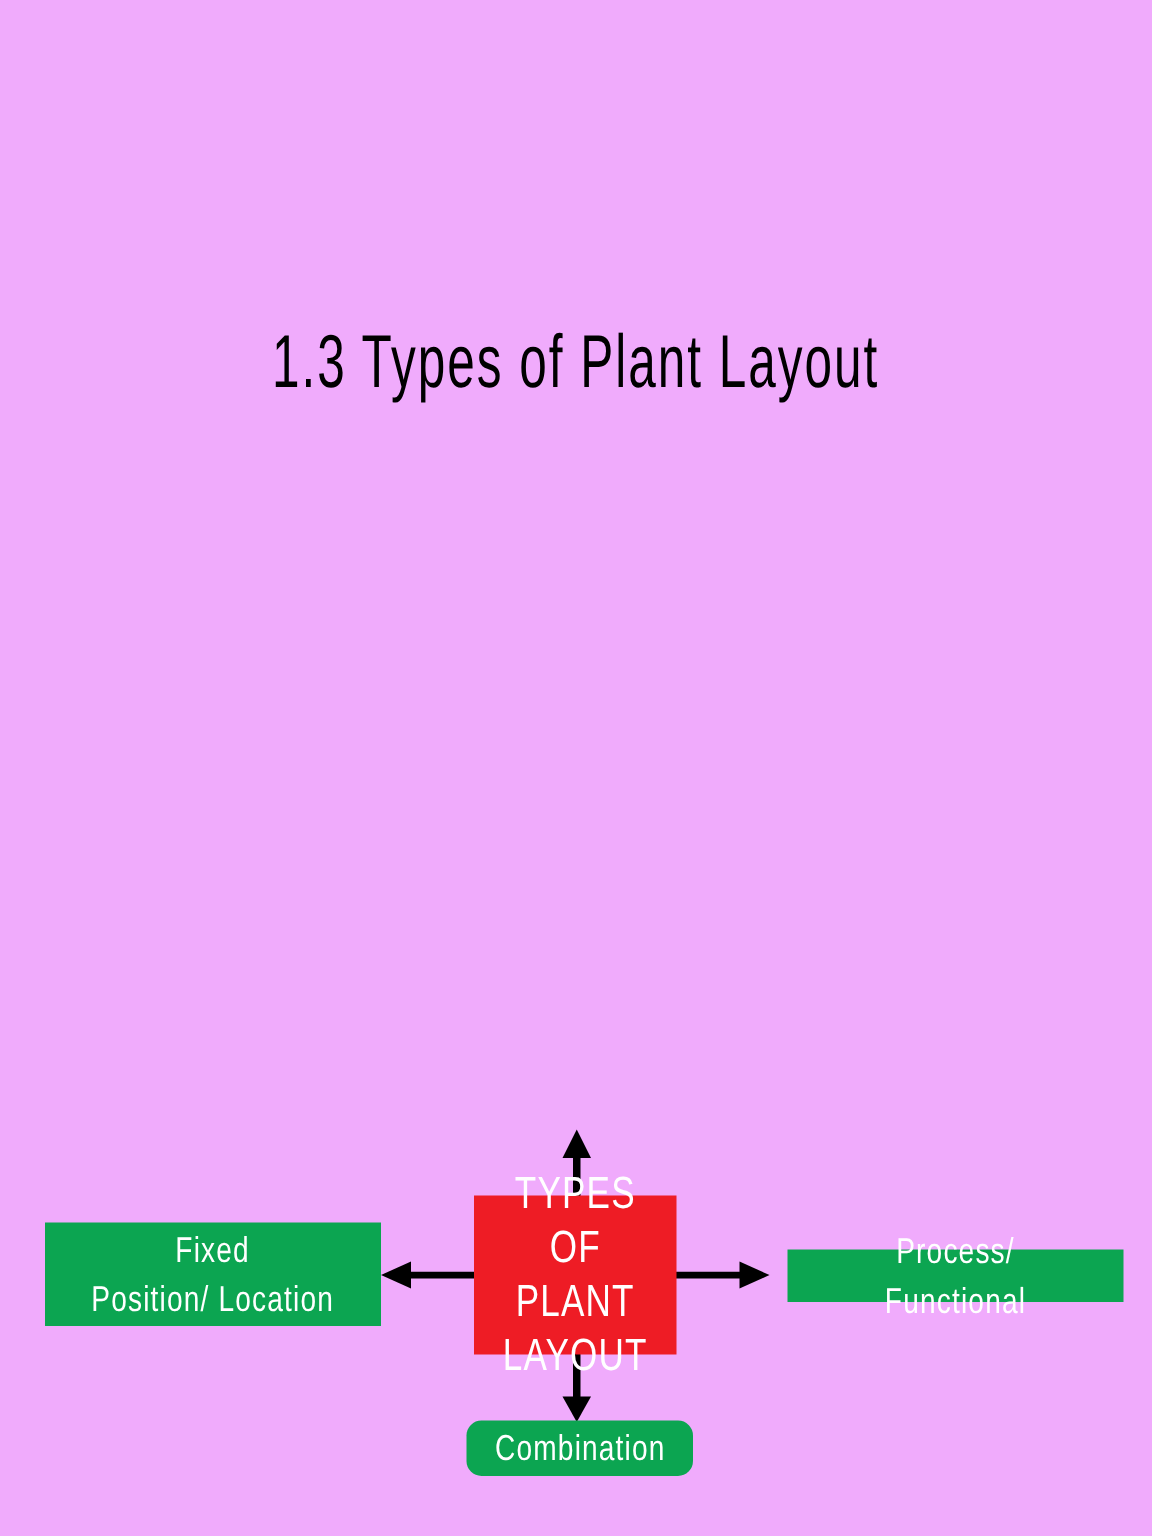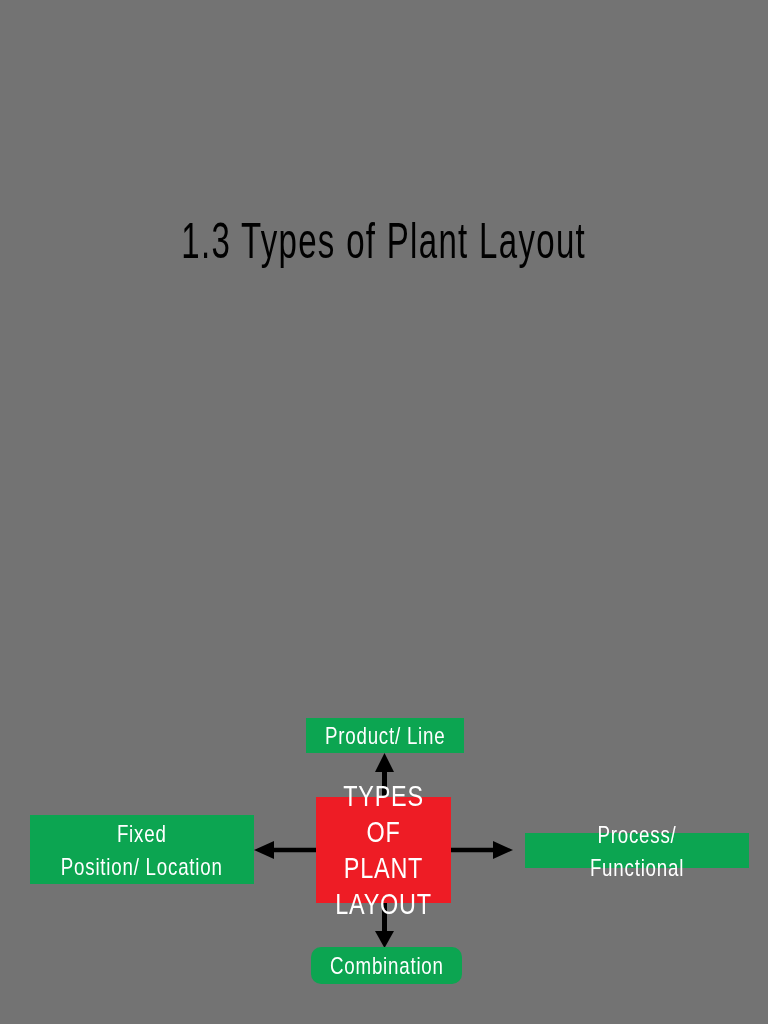--- a/index.html
+++ b/index.html
@@ -1,20 +1,20 @@
 <!DOCTYPE html>
 <html><head>
 <meta charset="utf-8">
 <style>
   html, body { margin: 0; padding: 0; background: #ffffff; }
   .page {
     position: relative;
     width: 768px;
     height: 1024px;
-    background: #737373;
+    background: #f0abfc;
     overflow: hidden;
     font-family: "Liberation Sans", sans-serif;
   }
   .slide-title {
     position: absolute;
     top: 212px;
     left: 0;
     width: 768px;
     margin: 0;
     text-align: center;
@@ -83,23 +83,20 @@
       <line x1="318" y1="850" x2="272" y2="850" stroke="#000000" stroke-width="4.5"></line>
       <polygon points="254,850 274,841 274,859" fill="#000000"></polygon>
     </g>
 
     <g>
       <line x1="449" y1="850" x2="495" y2="850" stroke="#000000" stroke-width="4.5"></line>
       <polygon points="513,850 493,841 493,859" fill="#000000"></polygon>
     </g>
   </svg>
 
-  <div class="node green-node node-top">
-    <span class="lbl">Product/ Line</span>
-  </div>
 
   <div class="node red-node node-center">
     <span class="lbl">TYPES OF
 PLANT
 LAYOUT</span>
   </div>
 
   <div class="node green-node node-left">
     <span class="lbl">Fixed
 Position/ Location</span>

